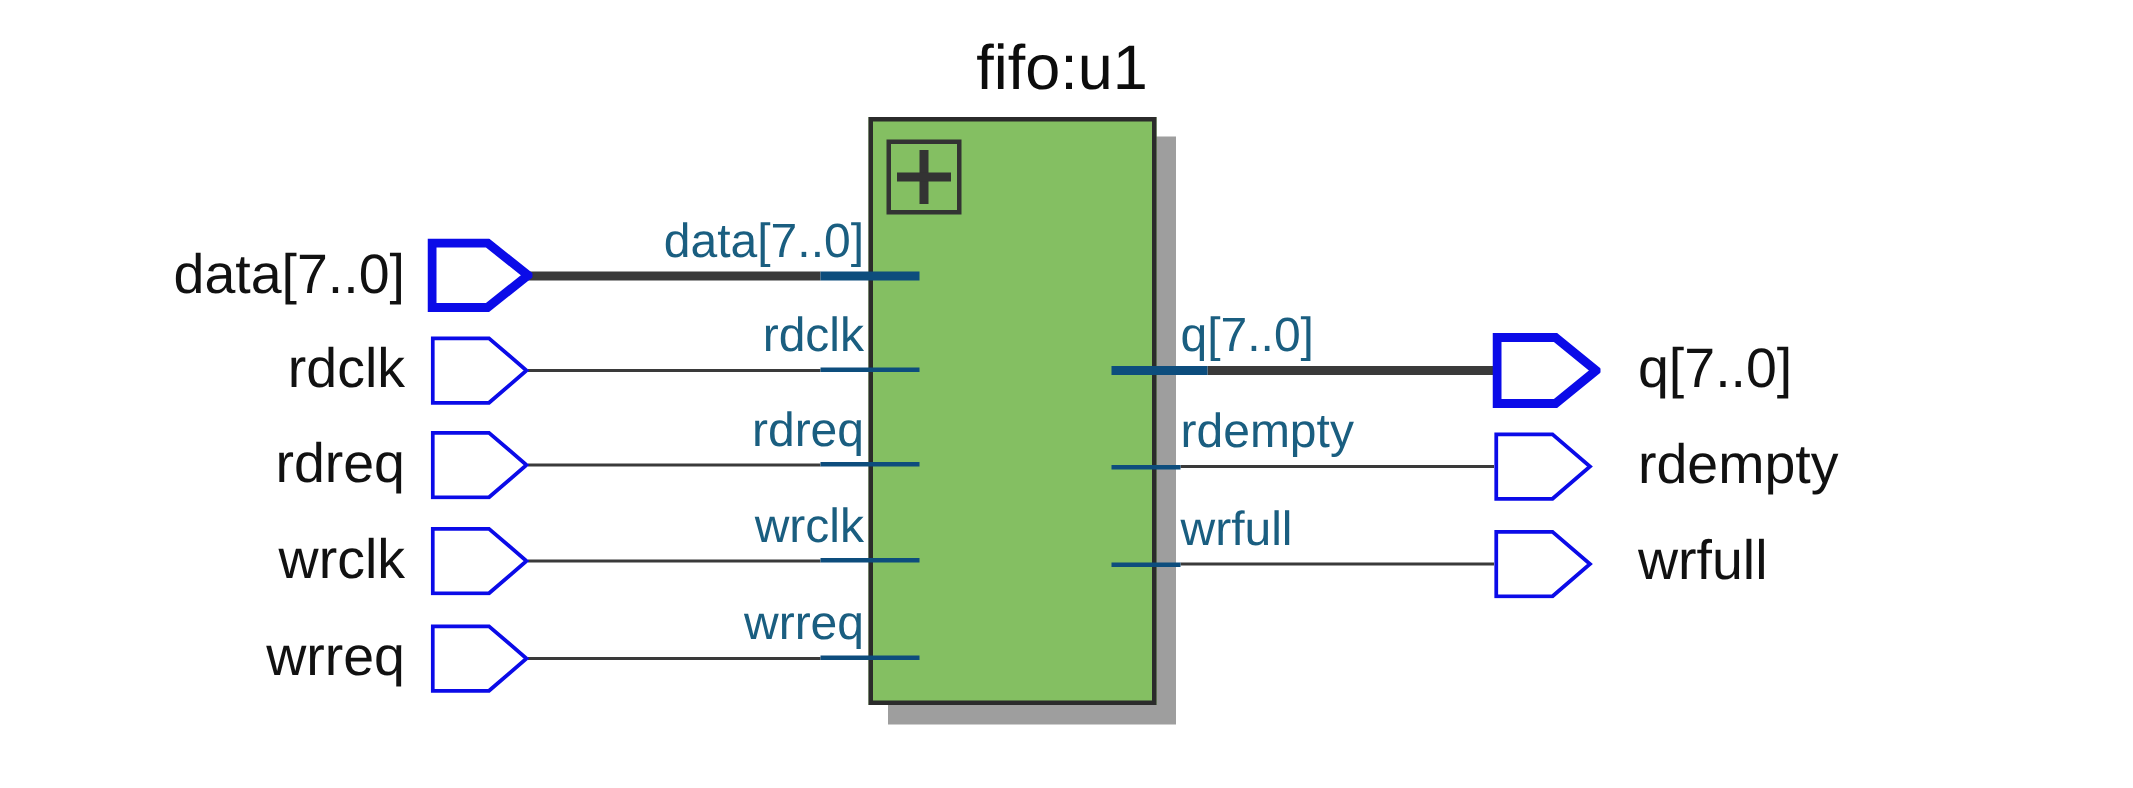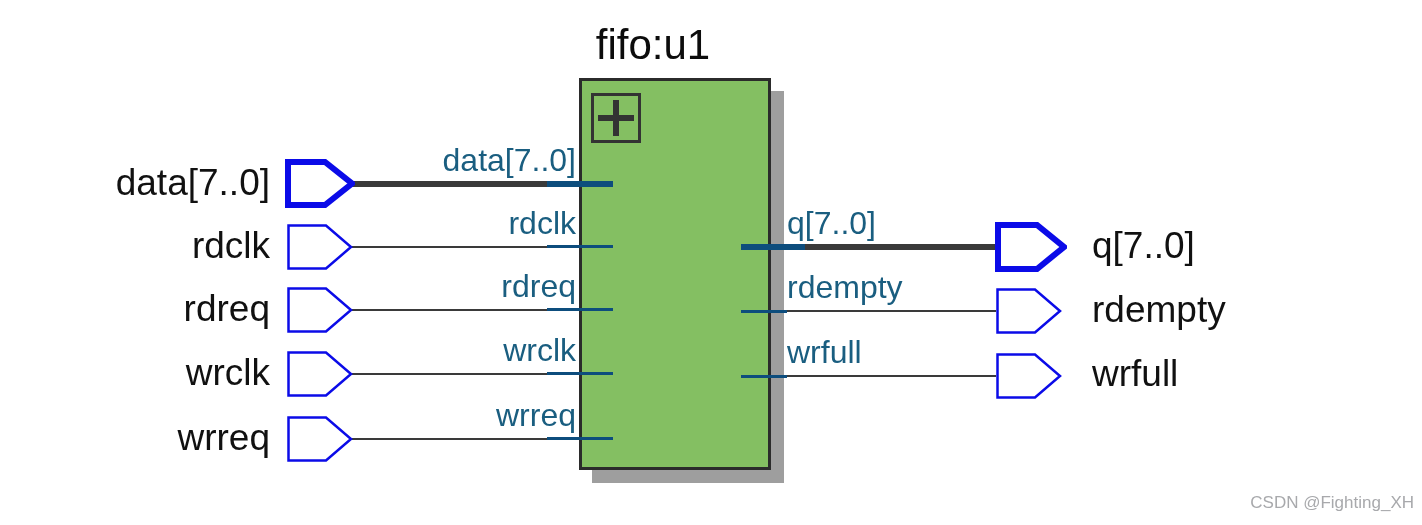--- a/index.html
+++ b/index.html
@@ -17,21 +17,21 @@
   }
   .module-block{
     position:absolute;left:579px;top:78px;width:186px;height:386px;
     background:#84bf62;border:3px solid #2b2b2b;z-index:1;
   }
   .expand-box{
     position:absolute;left:9px;top:12px;width:44px;height:44px;
     border:3px solid #333333;
   }
   .module-title{
-    position:absolute;left:537px;top:22px;width:232px;height:46px;
+    position:absolute;left:592px;top:22px;width:232px;height:46px;
     line-height:46px;text-align:center;
     font-size:42px;color:#0c0c0c;z-index:4;white-space:nowrap;
   }
   
   .wire{position:absolute;background:#3a3a3a;z-index:2;}
   .stub{position:absolute;background:#0d4d7d;z-index:3;}
   
   .port-svg{position:absolute;z-index:3;}
   .port-svg polygon{fill:#ffffff;stroke:#0b0be8;stroke-linejoin:miter;}
   .port-svg.thin polygon{stroke-width:2.5;}
@@ -128,15 +128,14 @@
   <div class="ext-label ext-out" style="top:311px">rdempty</div>
 
   <div class="stub" style="left:741px;top:375px;width:46px;height:3px"></div>
   <div class="wire" style="left:787px;top:375px;width:209px;height:2px"></div>
   <div class="pin-label pin-out" style="top:334px">wrfull</div>
   <svg class="port-svg thin" style="left:996px;top:353px" width="66" height="46" viewBox="0 0 66 46">
     <polygon points="1.5,1.5 39,1.5 64,23 39,44.5 1.5,44.5"></polygon>
   </svg>
   <div class="ext-label ext-out" style="top:375px">wrfull</div>
 
-  <div class="watermark">CSDN @Fighting_XH</div>
 
 </div>
 
 </body></html>

